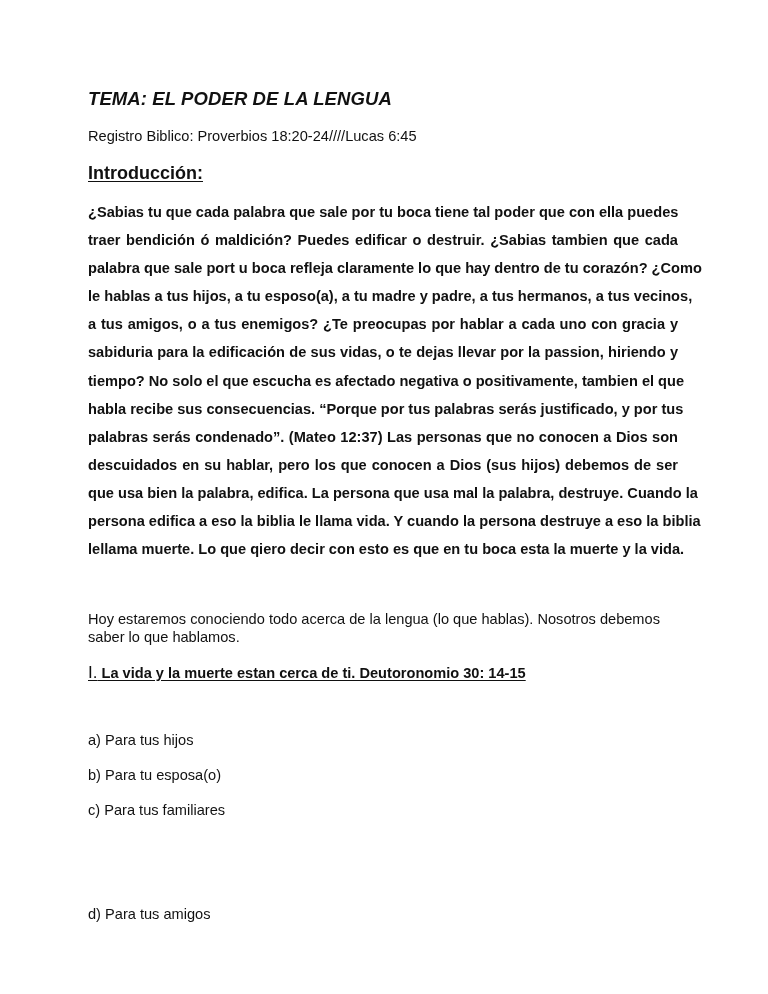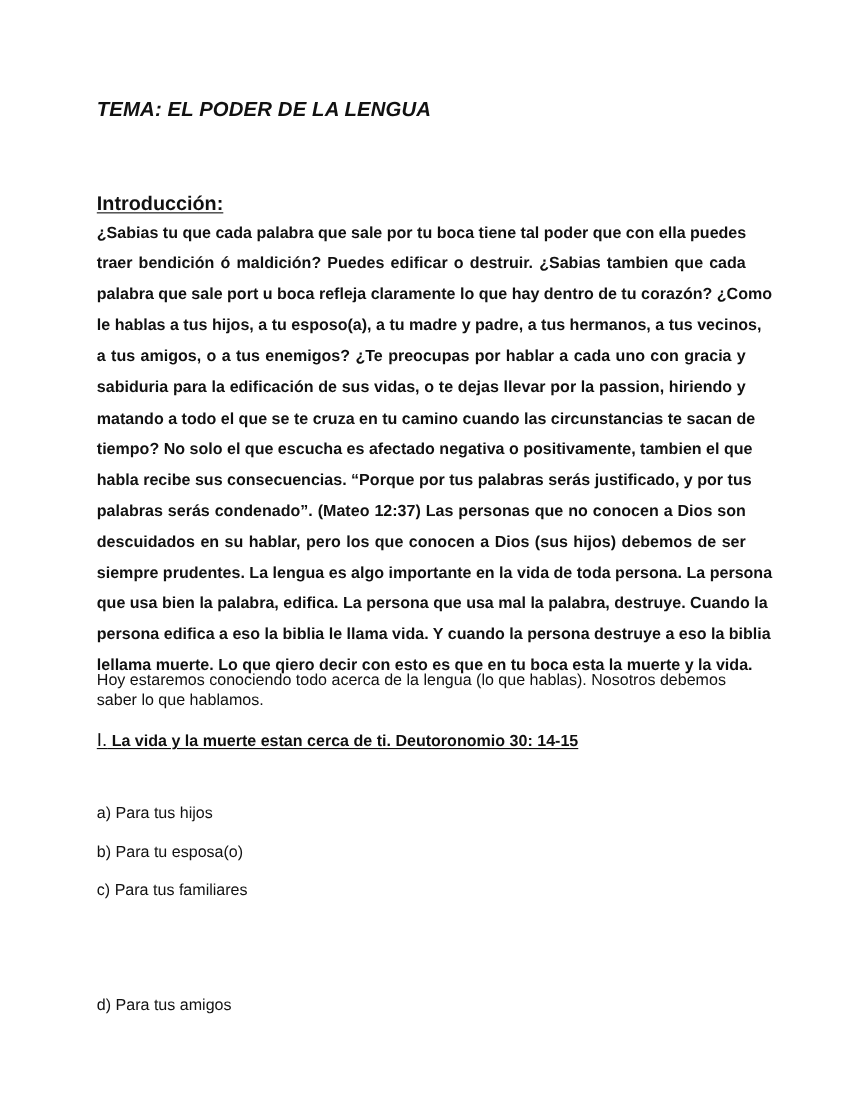--- a/index.html
+++ b/index.html
@@ -37,21 +37,20 @@
     .registro {
       top: 128px;
       font-size: 14.6px;
     }
     .intro-heading {
       top: 163px;
       font-size: 18px;
       font-weight: bold;
       text-decoration: underline;
       text-underline-offset: 2px;
-      margin-top: 12px;
     }
     .para {
       position: absolute;
       left: 88px;
       top: 202px;
       width: 590px;
       font-size: 14.6px;
     }
     .pline {
       height: 28.1px;
@@ -92,36 +91,35 @@
     .item-c { top: 802px; }
     .item-d { top: 862px; margin-top: 44px; }
   </style>
 </head>
 <body>
 
 <div class="page">
 
   <div class="abs title">TEMA: EL PODER DE LA LENGUA</div>
 
+  <div class="abs registro">Registro Biblico: Proverbios 18:20-24////Lucas 6:45</div>
 
   <div class="abs intro-heading">Introducción:</div>
 
   <div class="para">
     <div class="pline">¿Sabias tu que cada palabra que sale por tu boca tiene tal poder que con ella puedes</div>
     <div class="pline">traer bendición ó maldición? Puedes edificar o destruir. ¿Sabias tambien que cada</div>
     <div class="pline">palabra que sale port u boca refleja claramente lo que hay dentro de tu corazón? ¿Como</div>
     <div class="pline">le hablas a tus hijos, a tu esposo(a), a tu madre y padre, a tus hermanos, a tus vecinos,</div>
     <div class="pline">a tus amigos, o a tus enemigos? ¿Te preocupas por hablar a cada uno con gracia y</div>
     <div class="pline">sabiduria para la edificación de sus vidas, o te dejas llevar por la passion, hiriendo y</div>
-    <div class="pline">matando a todo el que se te cruza en tu camino cuando las circunstancias te sacan de</div>
     <div class="pline">tiempo? No solo el que escucha es afectado negativa o positivamente, tambien el que</div>
     <div class="pline">habla recibe sus consecuencias. “Porque por tus palabras serás justificado, y por tus</div>
     <div class="pline">palabras serás condenado”. (Mateo 12:37) Las personas que no conocen a Dios son</div>
     <div class="pline">descuidados en su hablar, pero los que conocen a Dios (sus hijos) debemos de ser</div>
-    <div class="pline">siempre prudentes. La lengua es algo importante en la vida de toda persona. La persona</div>
     <div class="pline">que usa bien la palabra, edifica. La persona que usa mal la palabra, destruye. Cuando la</div>
     <div class="pline">persona edifica a eso la biblia le llama vida. Y cuando la persona destruye a eso la biblia</div>
     <div class="pline last">lellama muerte. Lo que qiero decir con esto es que en tu boca esta la muerte y la vida.</div>
   </div>
 
   <div class="para2">Hoy estaremos conociendo todo acerca de la lengua (lo que hablas). Nosotros debemos saber lo que hablamos.</div>
 
   <div class="abs section-heading">
     <span class="roman">I.</span><span> La vida y la muerte estan cerca de ti. Deutoronomio 30: 14-15</span>
   </div>

